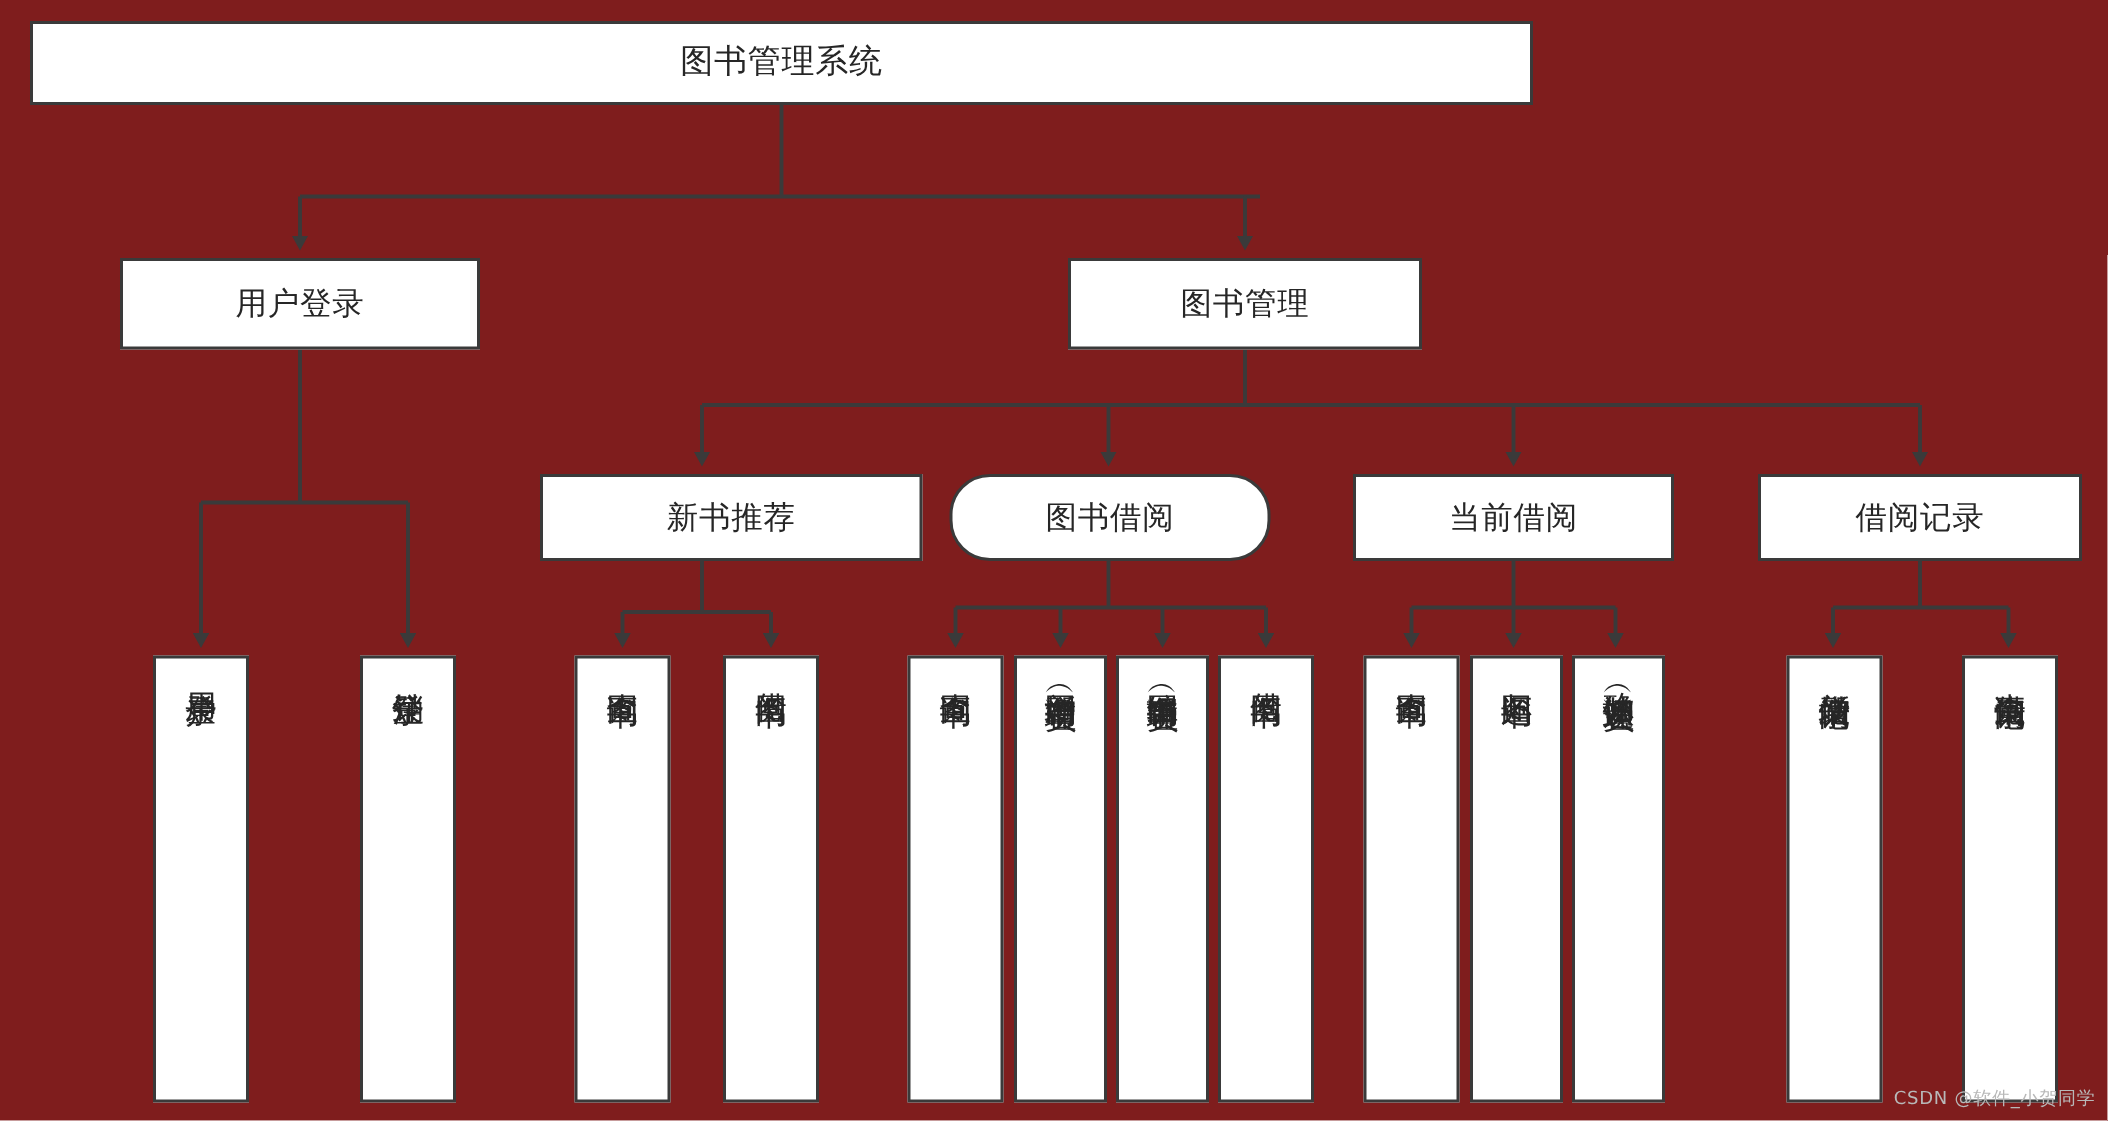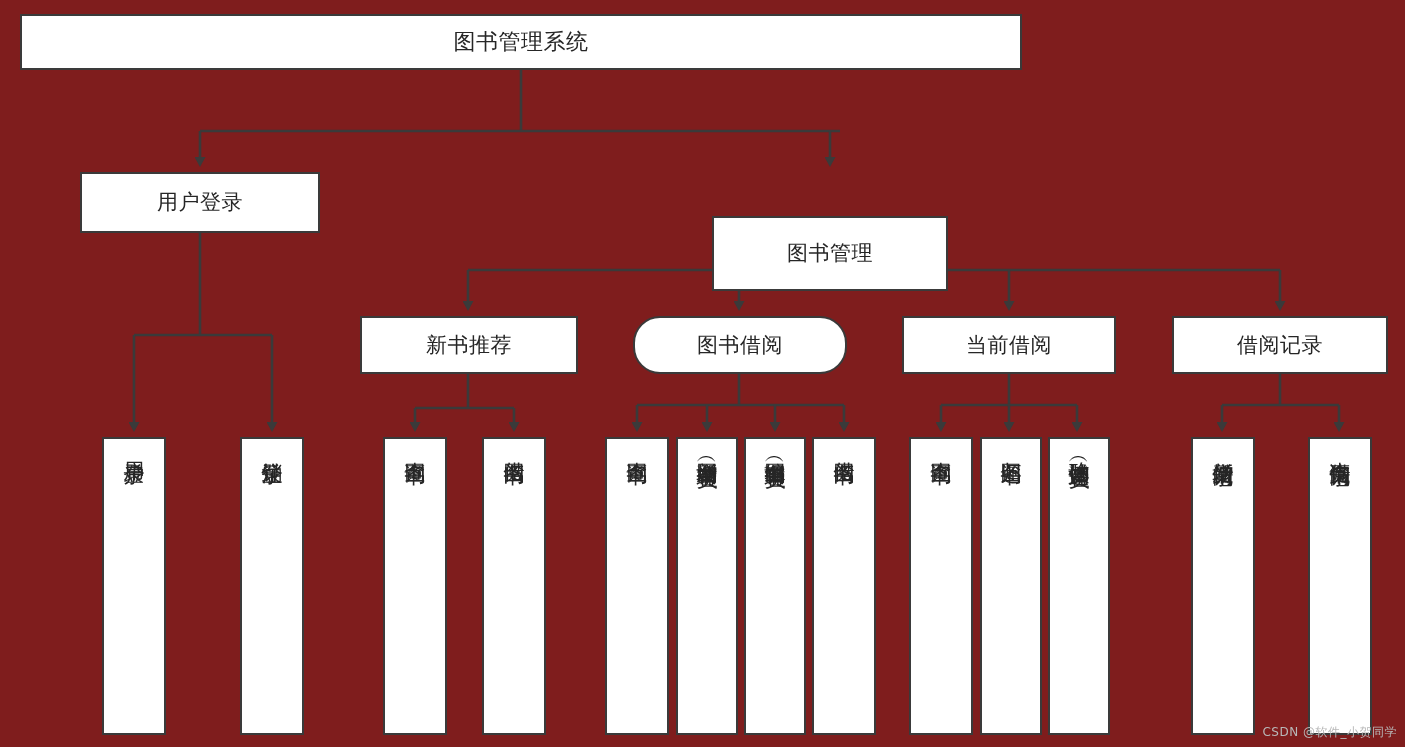--- a/index.html
+++ b/index.html
@@ -135,25 +135,25 @@
   </svg>
 
   <div class="node horiz root" style="left:20px; top:14px; width:1002px; height:56px;">
     <span class="label">图书管理系统</span>
   </div>
 
   <div class="node horiz" style="left:80px; top:172px; width:240px; height:61px;">
     <span class="label">用户登录</span>
   </div>
 
-  <div class="node horiz" style="left:712px; top:172px; width:236px; height:75px;margin-top:44px;">
+  <div class="node horiz" style="left:712px; top:172px; width:236px; height:61px;">
     <span class="label">图书管理</span>
   </div>
 
-  <div class="node horiz" style="left:360px; top:316px; width:218px; height:58px;">
+  <div class="node horiz" style="left:360px; top:316px; width:255px; height:58px;">
     <span class="label">新书推荐</span>
   </div>
 
   <div class="node horiz" style="left:633px; top:316px; width:214px; height:58px;border-radius:27px;">
     <span class="label">图书借阅</span>
   </div>
 
   <div class="node horiz" style="left:1172px; top:316px; width:216px; height:58px;">
     <span class="label">借阅记录</span>
   </div>

